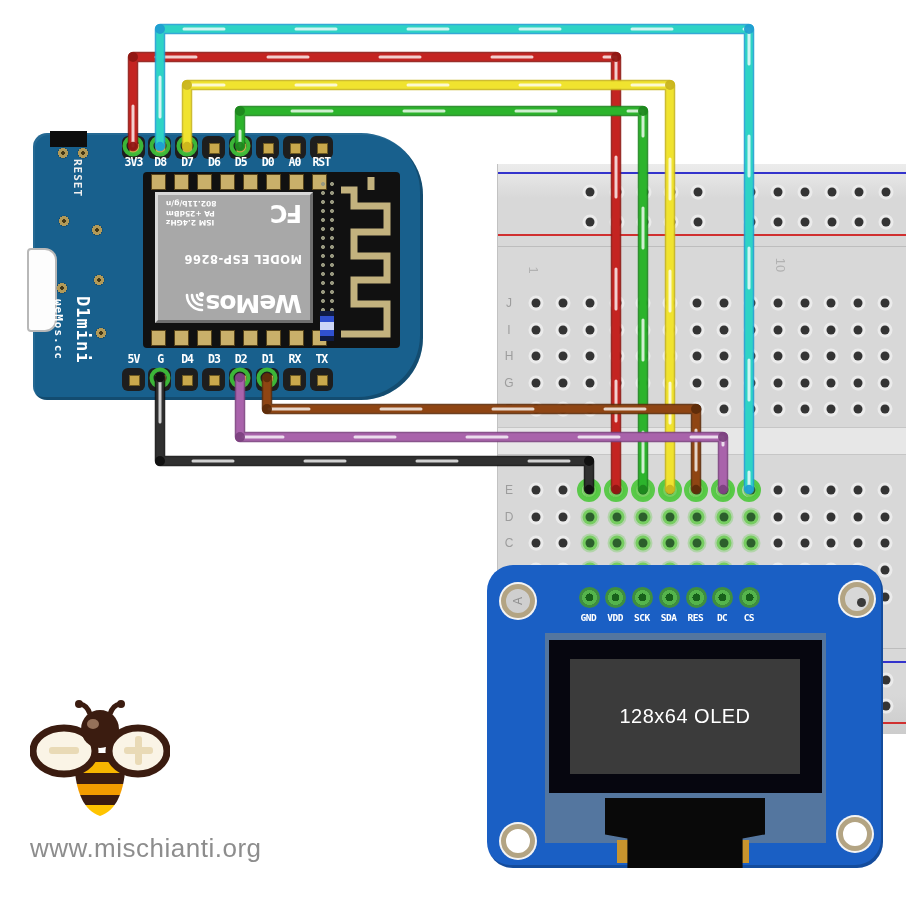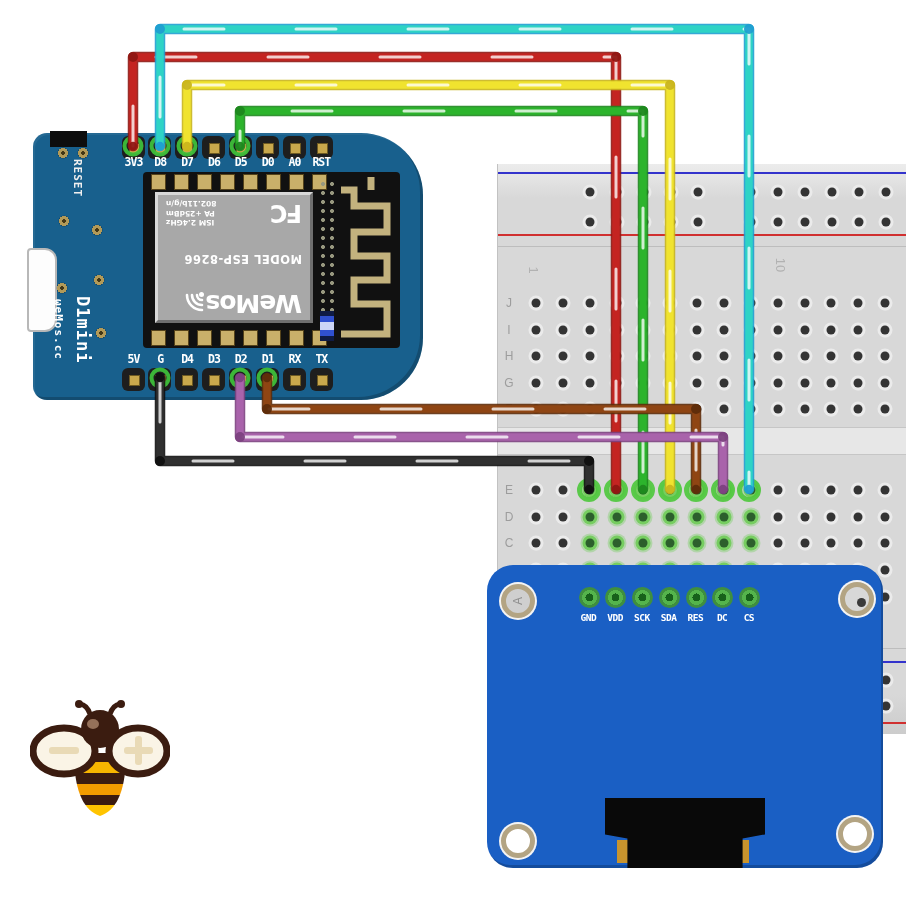--- a/index.html
+++ b/index.html
@@ -332,20 +332,27 @@
     <div class="oled-pin-labels">
       <span>GND</span>
       <span>VDD</span>
       <span>SCK</span>
       <span>SDA</span>
       <span>RES</span>
       <span>DC</span>
       <span>CS</span>
     </div>
 
+    <div class="screen-frame">
+      <div class="screen-bezel">
+        <div class="screen-active">
+          <span>128x64 OLED</span>
+        </div>
+      </div>
+    </div>
     <div class="gold-pad" style="left:130px;top:275px;"></div>
     <div class="gold-pad" style="left:251px;top:275px;"></div>
     <div class="flex-tab"></div>
   </div>
 
   <div class="d1mini">
     <div class="reset-btn"></div>
     <span class="reset-label">RESET</span>
     <div class="usb"></div>
 
@@ -596,13 +603,14 @@
     <rect x="94" y="49" width="29" height="7" rx="3" fill="#e9dab6"></rect>
     <rect x="105" y="38" width="7" height="29" rx="3" fill="#e9dab6"></rect>
     <path d="M60 16 Q57 7 50 6" fill="none" stroke="#3b1c10" stroke-width="5" stroke-linecap="round"></path>
     <path d="M80 16 Q83 7 90 6" fill="none" stroke="#3b1c10" stroke-width="5" stroke-linecap="round"></path>
     <circle cx="49" cy="6" r="4" fill="#3b1c10"></circle>
     <circle cx="91" cy="6" r="4" fill="#3b1c10"></circle>
     <circle cx="70" cy="31" r="19" fill="#3b1c10"></circle>
     <ellipse cx="63" cy="26" rx="6" ry="5" fill="#95715a"></ellipse>
   </svg>
 
+  <div class="footer-url">www.mischianti.org</div>
 </div>
 
 </body></html>

